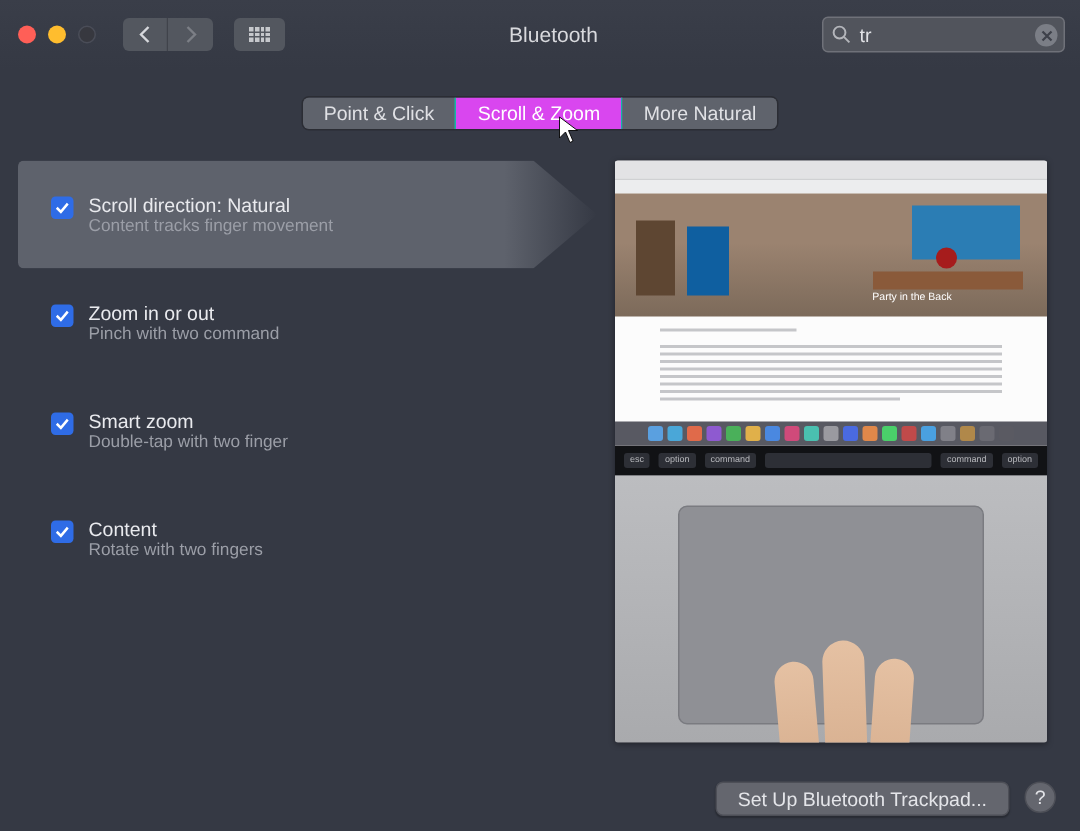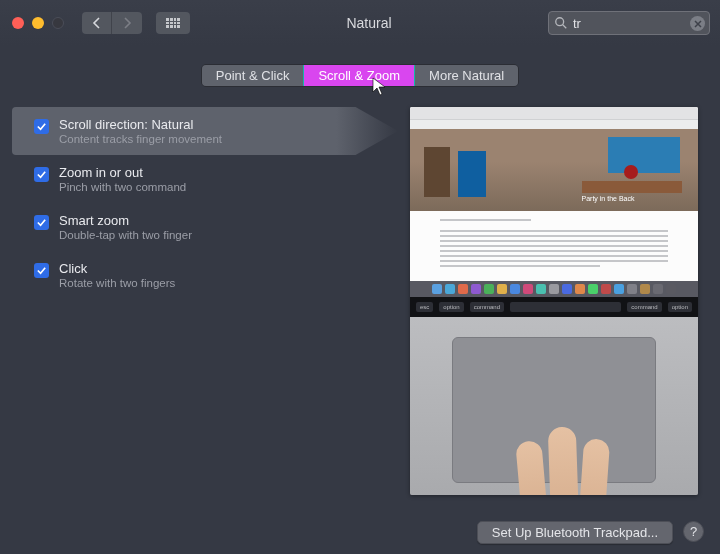--- a/index.html
+++ b/index.html
@@ -94,21 +94,21 @@
       width:16px; height:20px;
       pointer-events:none;
     }
     
     .content {
       display:flex; padding: 20px 22px 0 22px; gap: 12px;
     }
     .options { flex:1; }
     .opt-row {
       display:flex; align-items:flex-start;
-      padding: 10px 12px;
+      padding: 22px 12px;
       border-radius:4px;
       gap:10px;
       position:relative;
     }
     .opt-row.highlight {
       background: linear-gradient(to right, #5e626c 0%, #5e626c 84%, #35394400 100%);
       clip-path: polygon(0 0, 89% 0, 100% 50%, 89% 100%, 0 100%);
       margin-left:-10px; padding-left:22px;
     }
     .chk {
@@ -225,21 +225,21 @@
       <span></span>
         <span></span>
         <span></span>
         <span></span>
       <span></span>
         <span></span>
         <span></span>
         <span></span>
     </div>
   </div>
-  <div class="title">Natural</div>
+  <div class="title">Bluetooth</div>
   <div class="search">
     <svg class="mag" viewBox="0 0 16 16">
       <circle cx="6.5" cy="6.5" r="4.5" stroke="#b4b6bb" stroke-width="1.5" fill="none"></circle>
       <line x1="10" y1="10" x2="14" y2="14" stroke="#b4b6bb" stroke-width="1.5"></line>
     </svg>
     <input class="search-input" value="tr" style="">
     <div class="clear">
       <svg width="8" height="8" viewBox="0 0 8 8">
         <path d="M1 1 L7 7 M7 1 L1 7" stroke="#3e414a" stroke-width="1.5"></path>
       </svg>
@@ -304,21 +304,21 @@
       </div>
     </div>
 
     <div class="opt-row">
       <div class="chk">
         <svg viewBox="0 0 12 12">
             <path d="M2 6 L5 9 L10 3" stroke="#fff" stroke-width="1.8" fill="none"></path>
           </svg>
       </div>
       <div class="opt-texts">
-        <div class="opt-title">Click</div>
+        <div class="opt-title">Content</div>
         <div class="opt-sub">Rotate with two fingers</div>
       </div>
     </div>
 
   </div>
 
   <div class="preview">
     <div class="screen">
       <div class="menubar"></div>
       <div class="browser-top"></div>

